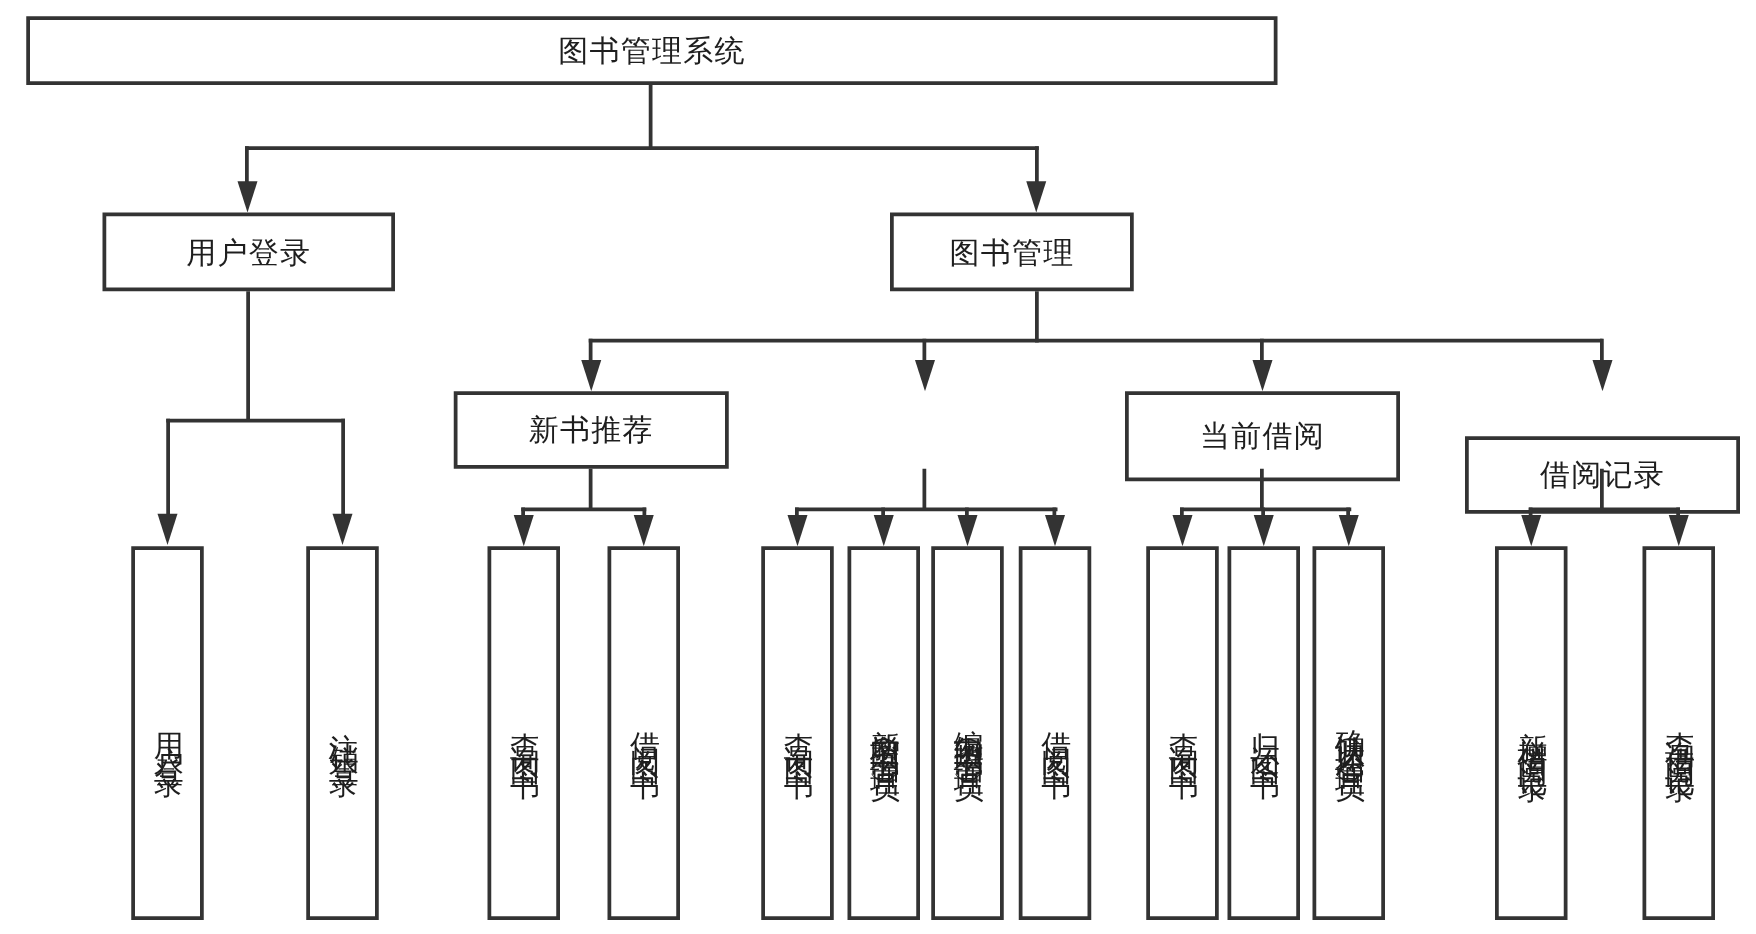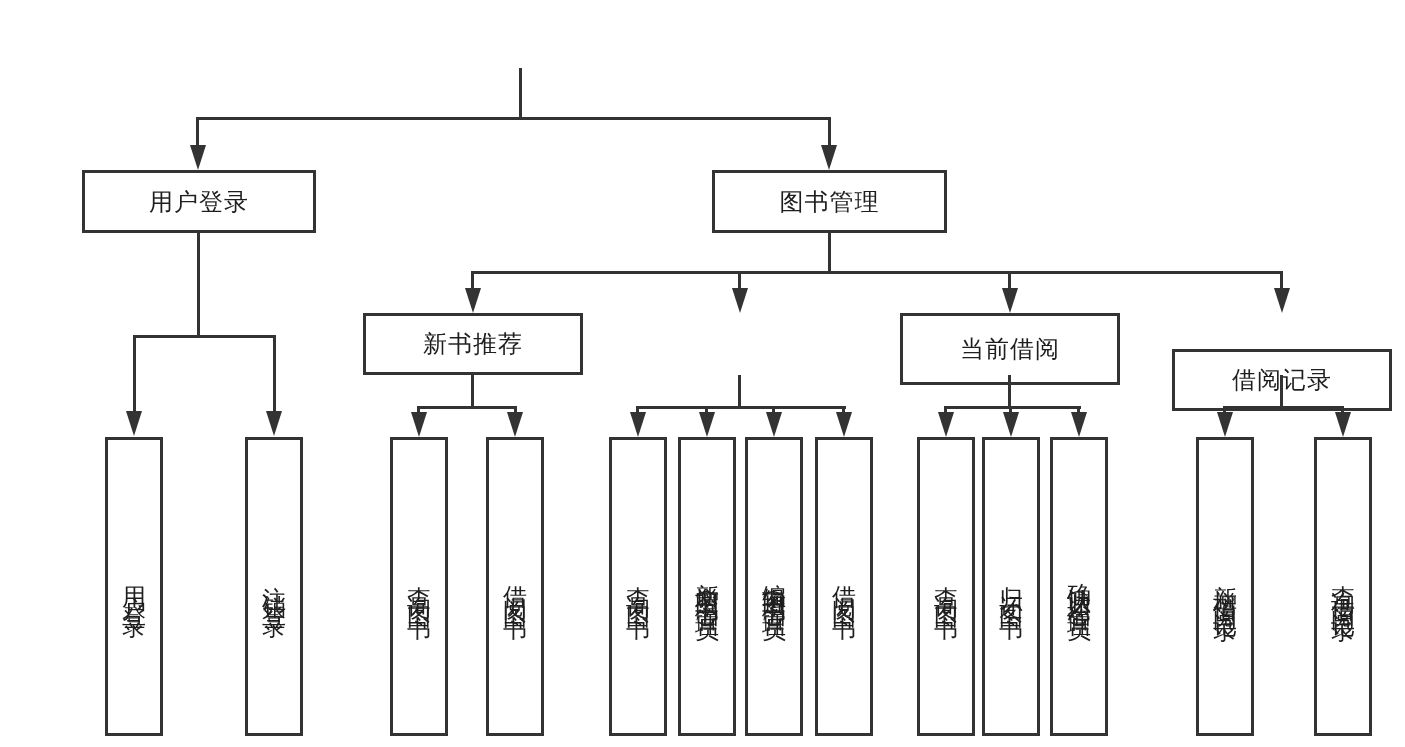--- a/index.html
+++ b/index.html
@@ -28,32 +28,35 @@
   .watermark {
     position:absolute; top:710px; right:3px; font-size:23px;
     color:#b9b9b9; letter-spacing:1px; white-space:nowrap;
   }
 </style>
 </head>
 <body>
 
 <div class="canvas">
 
+  <div class="box" style="left:21px; top:13px; width:1001px; height:55px;">
+    <span class="hlabel">图书管理系统</span>
+  </div>
 
   <div class="vline" style="left:519px; top:68px; height:51px;"></div>
   <div class="hline" style="left:196px; top:117px; width:635px;"></div>
   <div class="vline" style="left:196px; top:117px; height:32px;"></div>
   <div class="arrow" style="left:190px; top:145px;"></div>
   <div class="vline" style="left:828px; top:117px; height:32px;"></div>
   <div class="arrow" style="left:821px; top:145px;"></div>
 
   <div class="box" style="left:82px; top:170px; width:234px; height:63px;">
     <span class="hlabel">用户登录</span>
   </div>
-  <div class="box" style="left:712px; top:170px; width:235px; height:63px;text-align:right;">
+  <div class="box" style="left:712px; top:170px; width:195px; height:63px;text-align:right;">
     <span class="hlabel">图书管理</span>
   </div>
 
   <div class="vline" style="left:197px; top:233px; height:104px;"></div>
   <div class="hline" style="left:133px; top:335px; width:143px;"></div>
   <div class="vline" style="left:133px; top:335px; height:78px;"></div>
   <div class="arrow" style="left:126px; top:411px;"></div>
   <div class="vline" style="left:273px; top:335px; height:78px;"></div>
   <div class="arrow" style="left:266px; top:411px;"></div>
 

